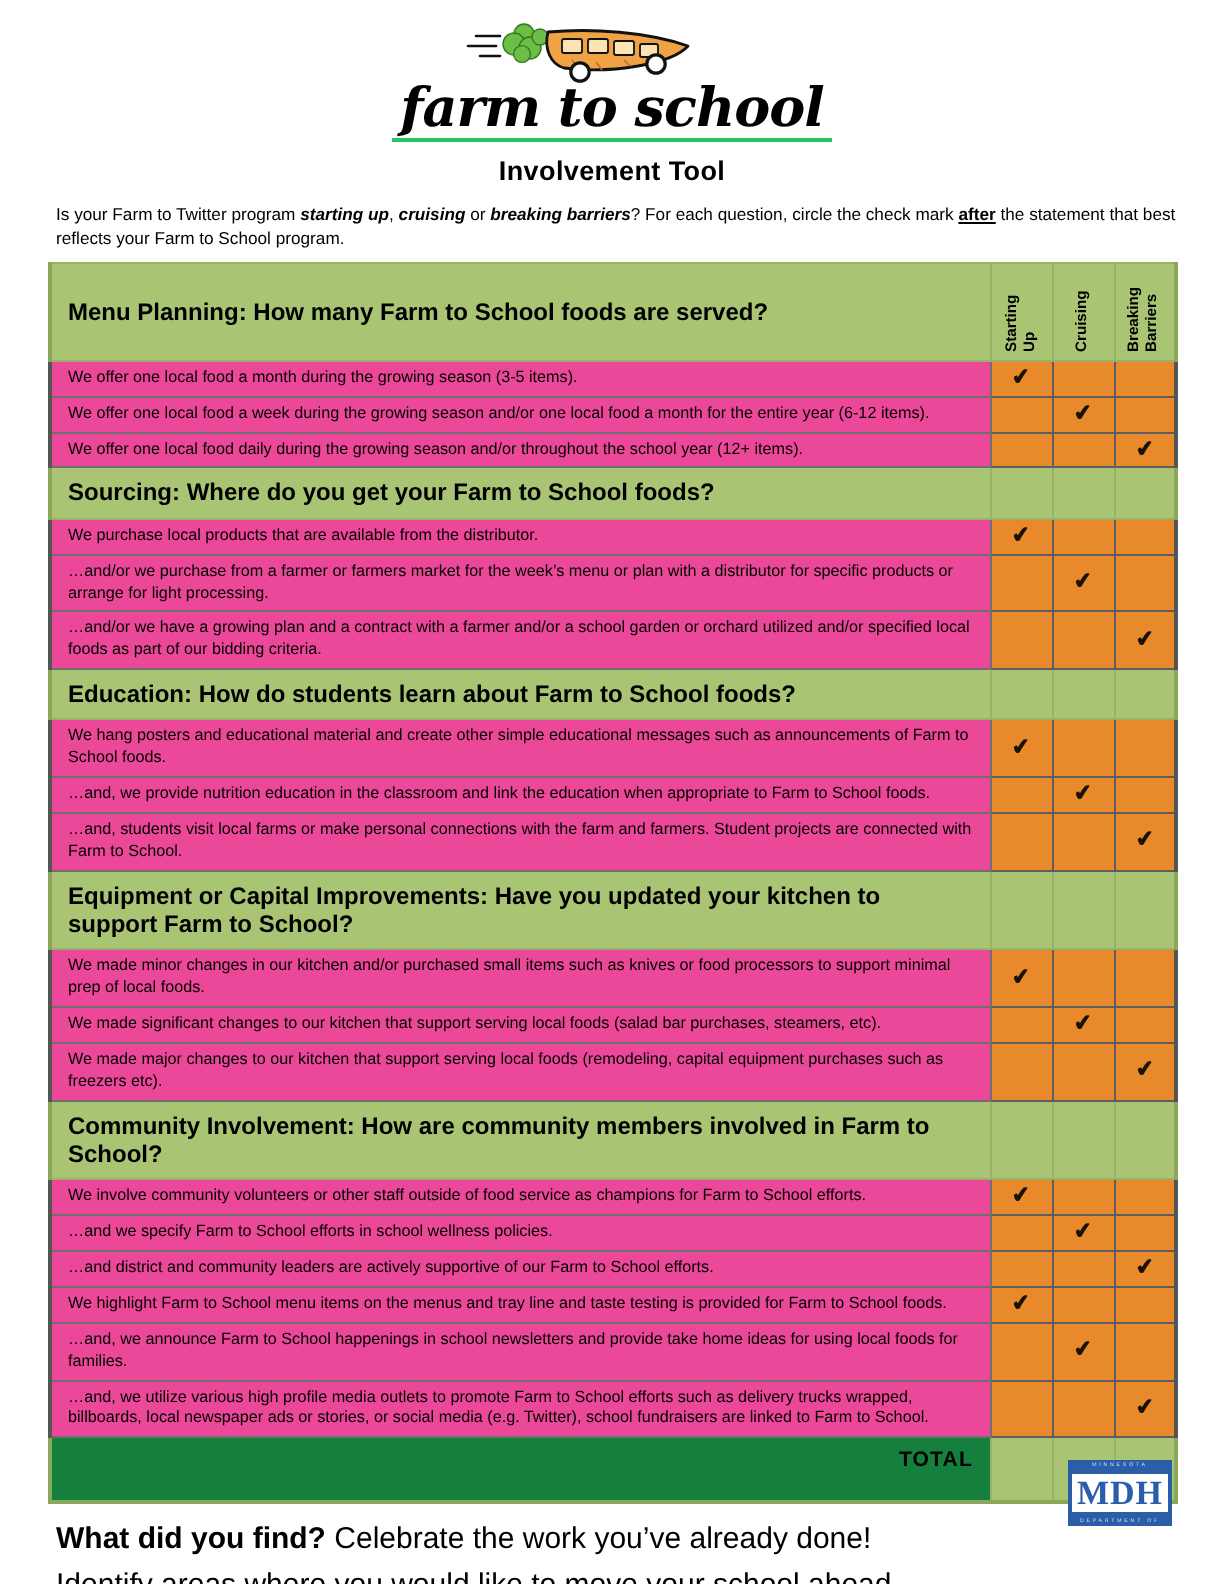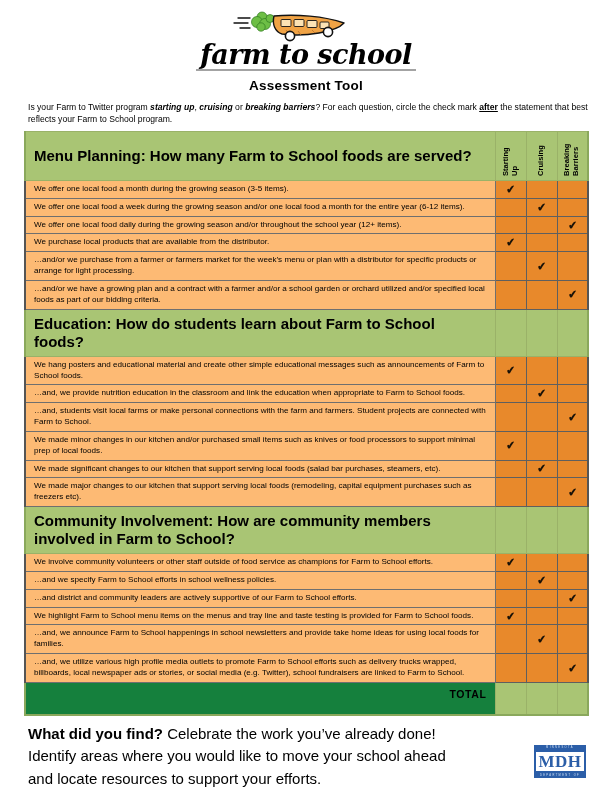--- a/index.html
+++ b/index.html
@@ -34,21 +34,21 @@
     margin: 0 auto;
   }
   .logo-wordmark {
     font-family: "DejaVu Serif", serif;
     font-weight: bold;
     font-style: italic;
     font-size: 27px;
     letter-spacing: -0.5px;
     line-height: 1;
     margin-top: -3px;
-    border-bottom: 2px solid #a3a3a3;
+    border-bottom: 2px solid #22c55e;
     display: inline-block;
     padding: 0 4px 1px 4px;
   }
   .assessment-title {
     font-size: 13.5px;
     font-weight: bold;
     margin-top: 7px;
     letter-spacing: 0.2px;
   }
   .intro {
@@ -68,34 +68,34 @@
     table-layout: fixed;
     font-size: 8.1px;
   }
   table.assess col.c-stmt { width: 470px; }
   table.assess col.c-mark { width: 31px; }
 
   td.sec-head {
     background: #A9C574;
     border: 1px solid #9ab268;
     border-left: 2px solid #8aa85c;
-    font-size: 15px;
+    font-size: 12px;
     font-weight: bold;
     padding: 5px 8px;
     vertical-align: middle;
     line-height: 1.2;
   }
   td.sec-pad {
     background: #A9C574;
     border: 1px solid #9ab268;
   }
   td.sec-pad.last { border-right: 2px solid #8aa85c; }
 
   td.stmt {
-    background: #fdba74;
+    background: #ec4899;
     border: 1px solid #6f6f6f;
     border-left: 2px solid #555;
     padding: 3px 6px 3px 8px;
     vertical-align: top;
     line-height: 1.34;
     font-size: 8.1px;
   }
   td.mark {
     background: #E8892B;
     border: 1px solid #5f5f5f;
@@ -158,21 +158,21 @@
     line-height: 1.5;
     margin-top: 7px;
     padding-left: 4px;
     width: 430px;
   }
   .footer b { font-weight: bold; }
 
   .mdh-logo {
     position: absolute;
     right: 26px;
-    bottom: 14px;
+    bottom: 29px;
     width: 52px;
   }
   .mdh-top, .mdh-bot {
     background: #2B5EA8;
     color: #cfe0f5;
     font-size: 2.6px;
     letter-spacing: 1.4px;
     text-align: center;
     line-height: 5px;
     height: 5px;
@@ -228,21 +228,21 @@
           <line x1="126" y1="20" x2="129" y2="23"></line>
         </g>
 
         <g fill="#ffffff" stroke="#121212" stroke-width="1.6">
           <circle cx="104" cy="26" r="4.6"></circle>
           <circle cx="142" cy="22" r="4.6"></circle>
         </g>
       </svg>
     </div>
     <div class="logo-wordmark">farm to school</div>
-    <div class="assessment-title">Assessment Tool</div>
+    <div class="assessment-title">Involvement Tool</div>
   </div>
 
   <div class="intro">
     <span>Is your Farm to Twitter program </span><i class="bi">starting up</i><span>, </span><i class="bi">cruising</i><span> or </span><i class="bi">breaking barriers</i><span>? For each question, circle the check mark </span><b>after</b><span> the statement that best reflects your Farm to School program.</span>
   </div>
 
   <table class="assess">
     <colgroup>
       <col class="c-stmt">
         <col class="c-mark">
@@ -276,20 +276,26 @@
           <td class="mark"><span class="tick">✔</span></td>
           <td class="mark last"></td>
         </tr>
         <tr>
           <td class="stmt">We offer one local food daily during the growing season and/or throughout the school year (12+ items).</td>
           <td class="mark"></td>
           <td class="mark"></td>
           <td class="mark last"><span class="tick">✔</span></td>
         </tr>
         <tr>
+          <td class="sec-head">Sourcing: Where do you get your Farm to School foods?</td>
+          <td class="sec-pad"></td>
+          <td class="sec-pad"></td>
+          <td class="sec-pad last"></td>
+        </tr>
+        <tr>
           <td class="stmt">We purchase local products that are available from the distributor.</td>
           <td class="mark"><span class="tick">✔</span></td>
           <td class="mark"></td>
           <td class="mark last"></td>
         </tr>
         <tr>
           <td class="stmt">…and/or we purchase from a farmer or farmers market for the week’s menu or plan with a distributor for specific products or arrange for light processing.</td>
           <td class="mark"></td>
           <td class="mark"><span class="tick">✔</span></td>
           <td class="mark last"></td>
@@ -316,20 +322,26 @@
           <td class="stmt">…and, we provide nutrition education in the classroom and link the education when appropriate to Farm to School foods.</td>
           <td class="mark"></td>
           <td class="mark"><span class="tick">✔</span></td>
           <td class="mark last"></td>
         </tr>
         <tr>
           <td class="stmt">…and, students visit local farms or make personal connections with the farm and farmers.  Student projects are connected with Farm to School.</td>
           <td class="mark"></td>
           <td class="mark"></td>
           <td class="mark last"><span class="tick">✔</span></td>
+        </tr>
+        <tr>
+          <td class="sec-head">Equipment or Capital Improvements: Have you updated your kitchen to support Farm to School?</td>
+          <td class="sec-pad"></td>
+          <td class="sec-pad"></td>
+          <td class="sec-pad last"></td>
         </tr>
         <tr>
           <td class="stmt">We made minor changes in our kitchen and/or purchased small items such as knives or food processors to support minimal prep of local foods.</td>
           <td class="mark"><span class="tick">✔</span></td>
           <td class="mark"></td>
           <td class="mark last"></td>
         </tr>
         <tr>
           <td class="stmt">We made significant changes to our kitchen that support serving local foods (salad bar purchases, steamers, etc).</td>
           <td class="mark"></td>

